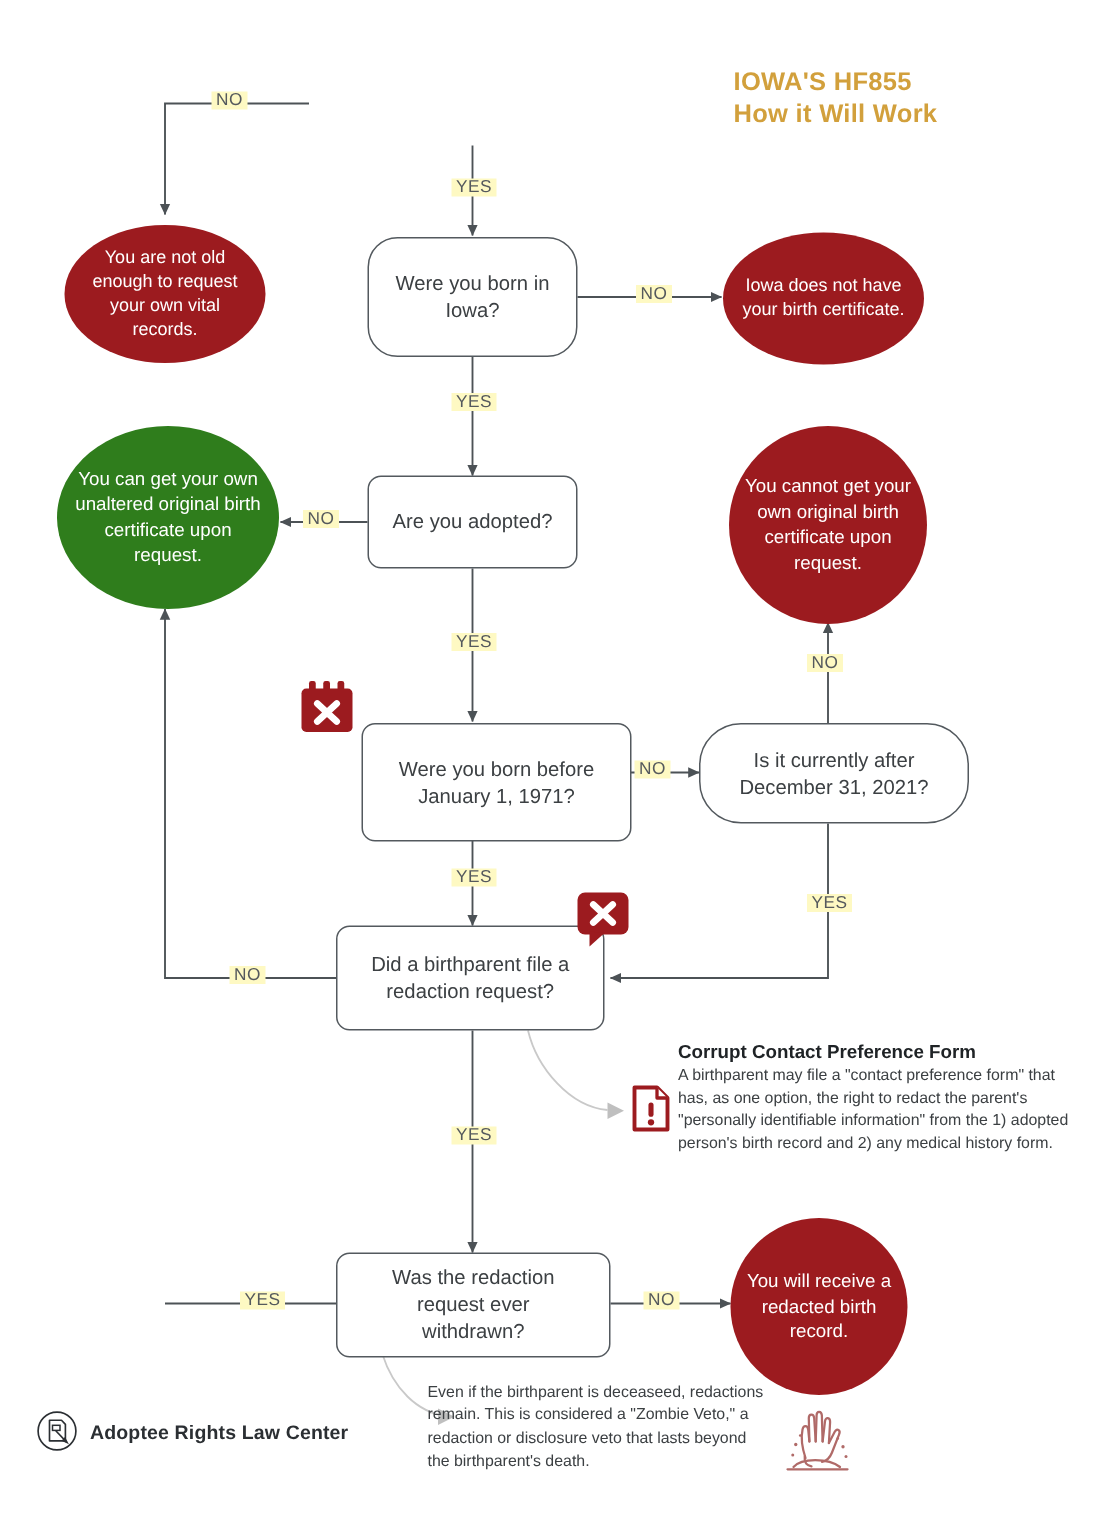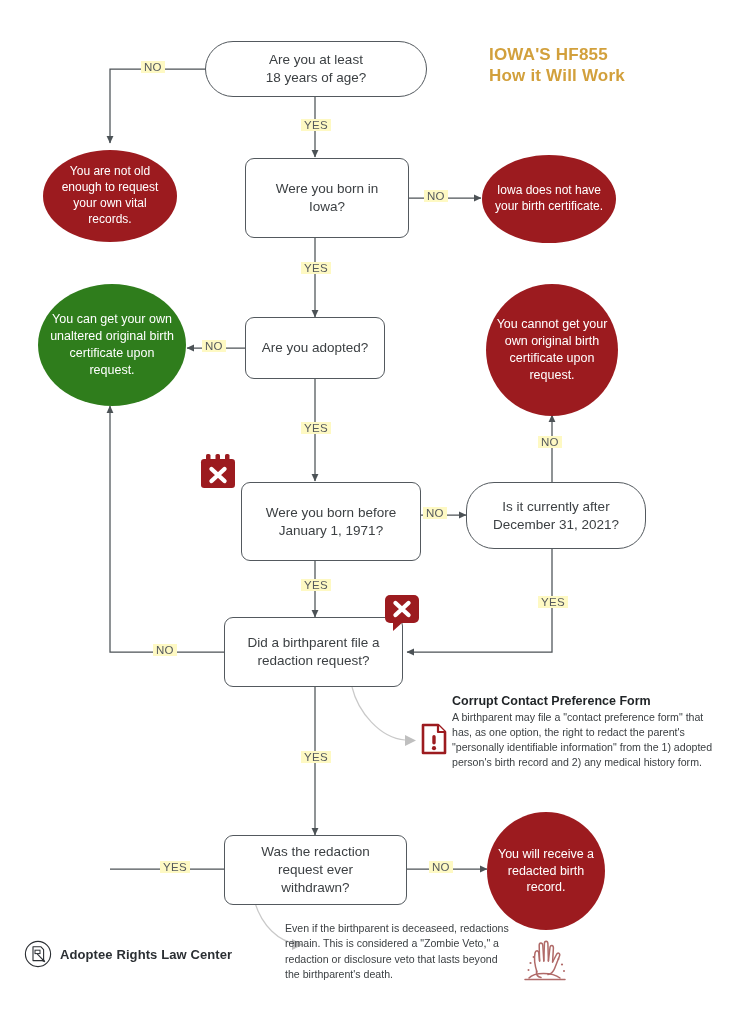--- a/index.html
+++ b/index.html
@@ -100,32 +100,26 @@
       <path d="M405,735 L416,740.5 L405,746 z"></path>
       <path d="M292,939 L303,944.5 L292,950 z"></path>
     </g>
   </svg>
 
   <div id="title">
     <div>IOWA'S HF855</div>
     <div>How it Will Work</div>
   </div>
 
-  <div class="node stadium" style="left:205px;top:41px;width:222px;height:56px;">
-    <div class="inner">
-      <div>Are you at least</div>
-      <div>18 years of age?</div>
-    </div>
-  </div>
 
   <div class="node ellipse fill-red" style="left:43px;top:150px;width:134px;height:92px;">
     <div class="inner">You are not old enough to request your own vital records.</div>
   </div>
 
-  <div class="node rect" style="left:245px;top:158px;width:164px;height:80px;">
+  <div class="node rect" style="left:245px;top:158px;width:140px;height:80px;border-radius:20px;">
     <div class="inner">
       <div>Were you born in</div>
       <div>Iowa?</div>
     </div>
   </div>
 
   <div class="node ellipse fill-red" style="left:482px;top:155px;width:134px;height:88px;">
     <div class="inner">Iowa does not have your birth certificate.</div>
   </div>
 

